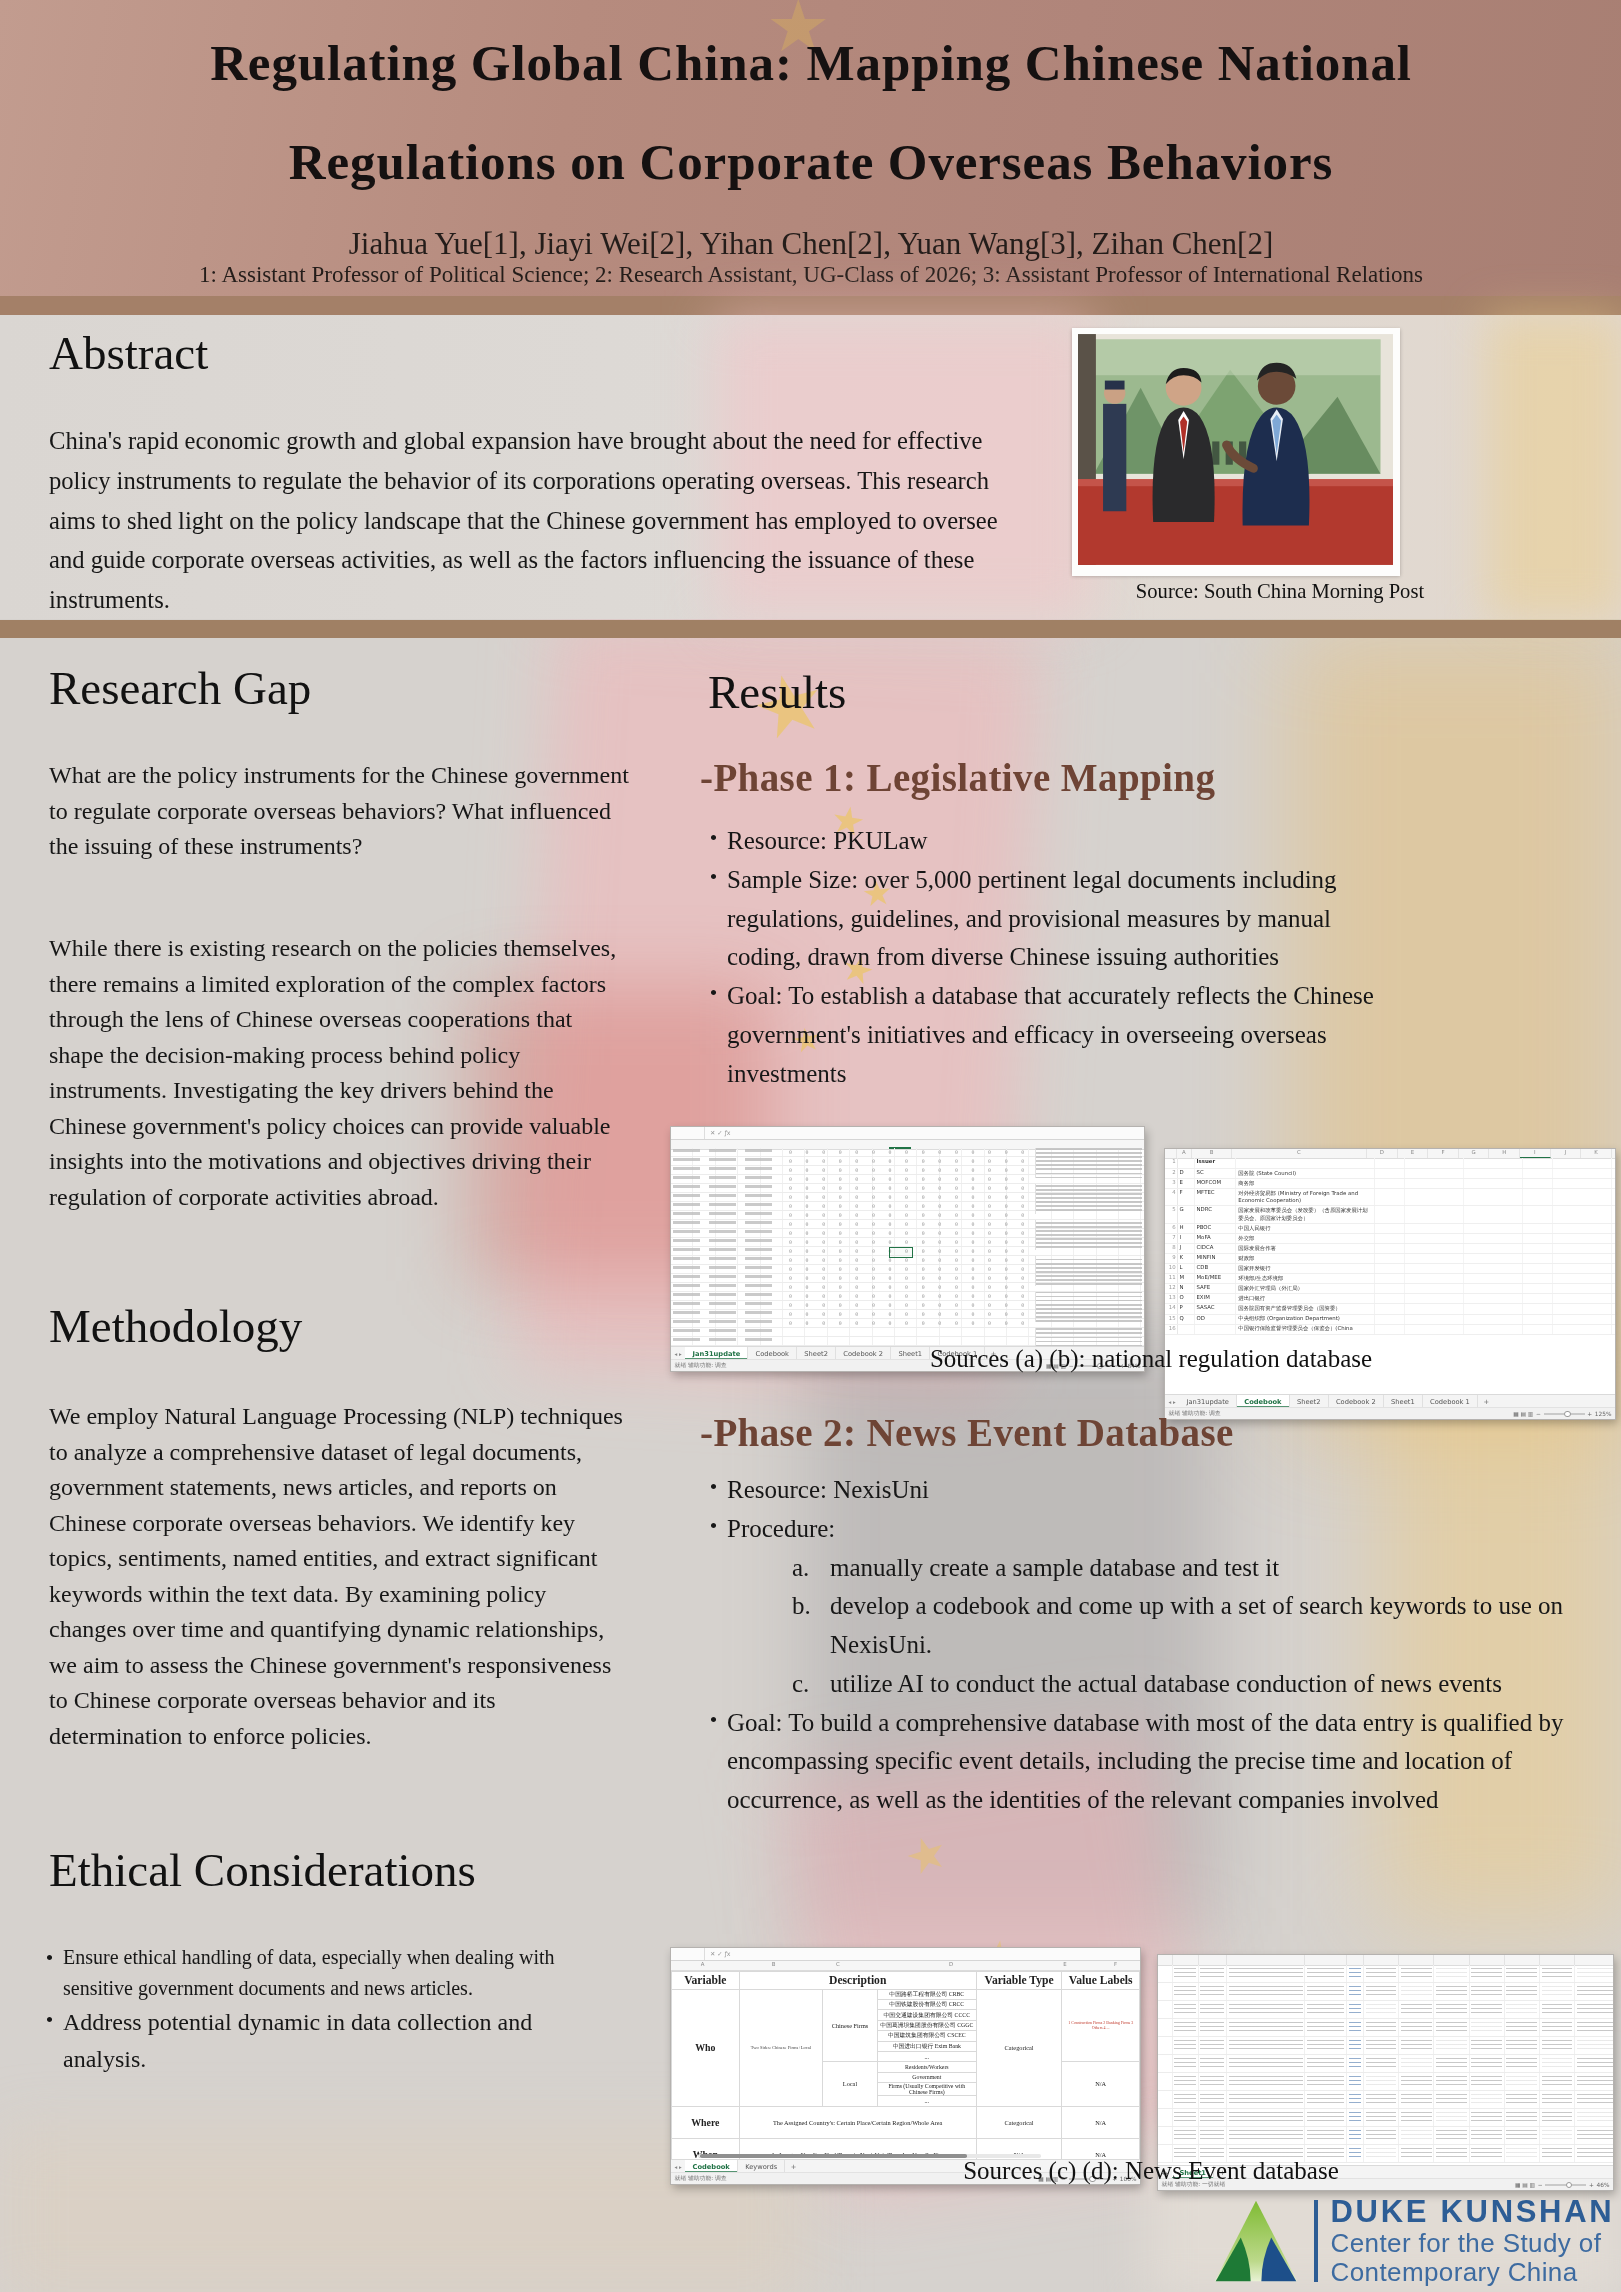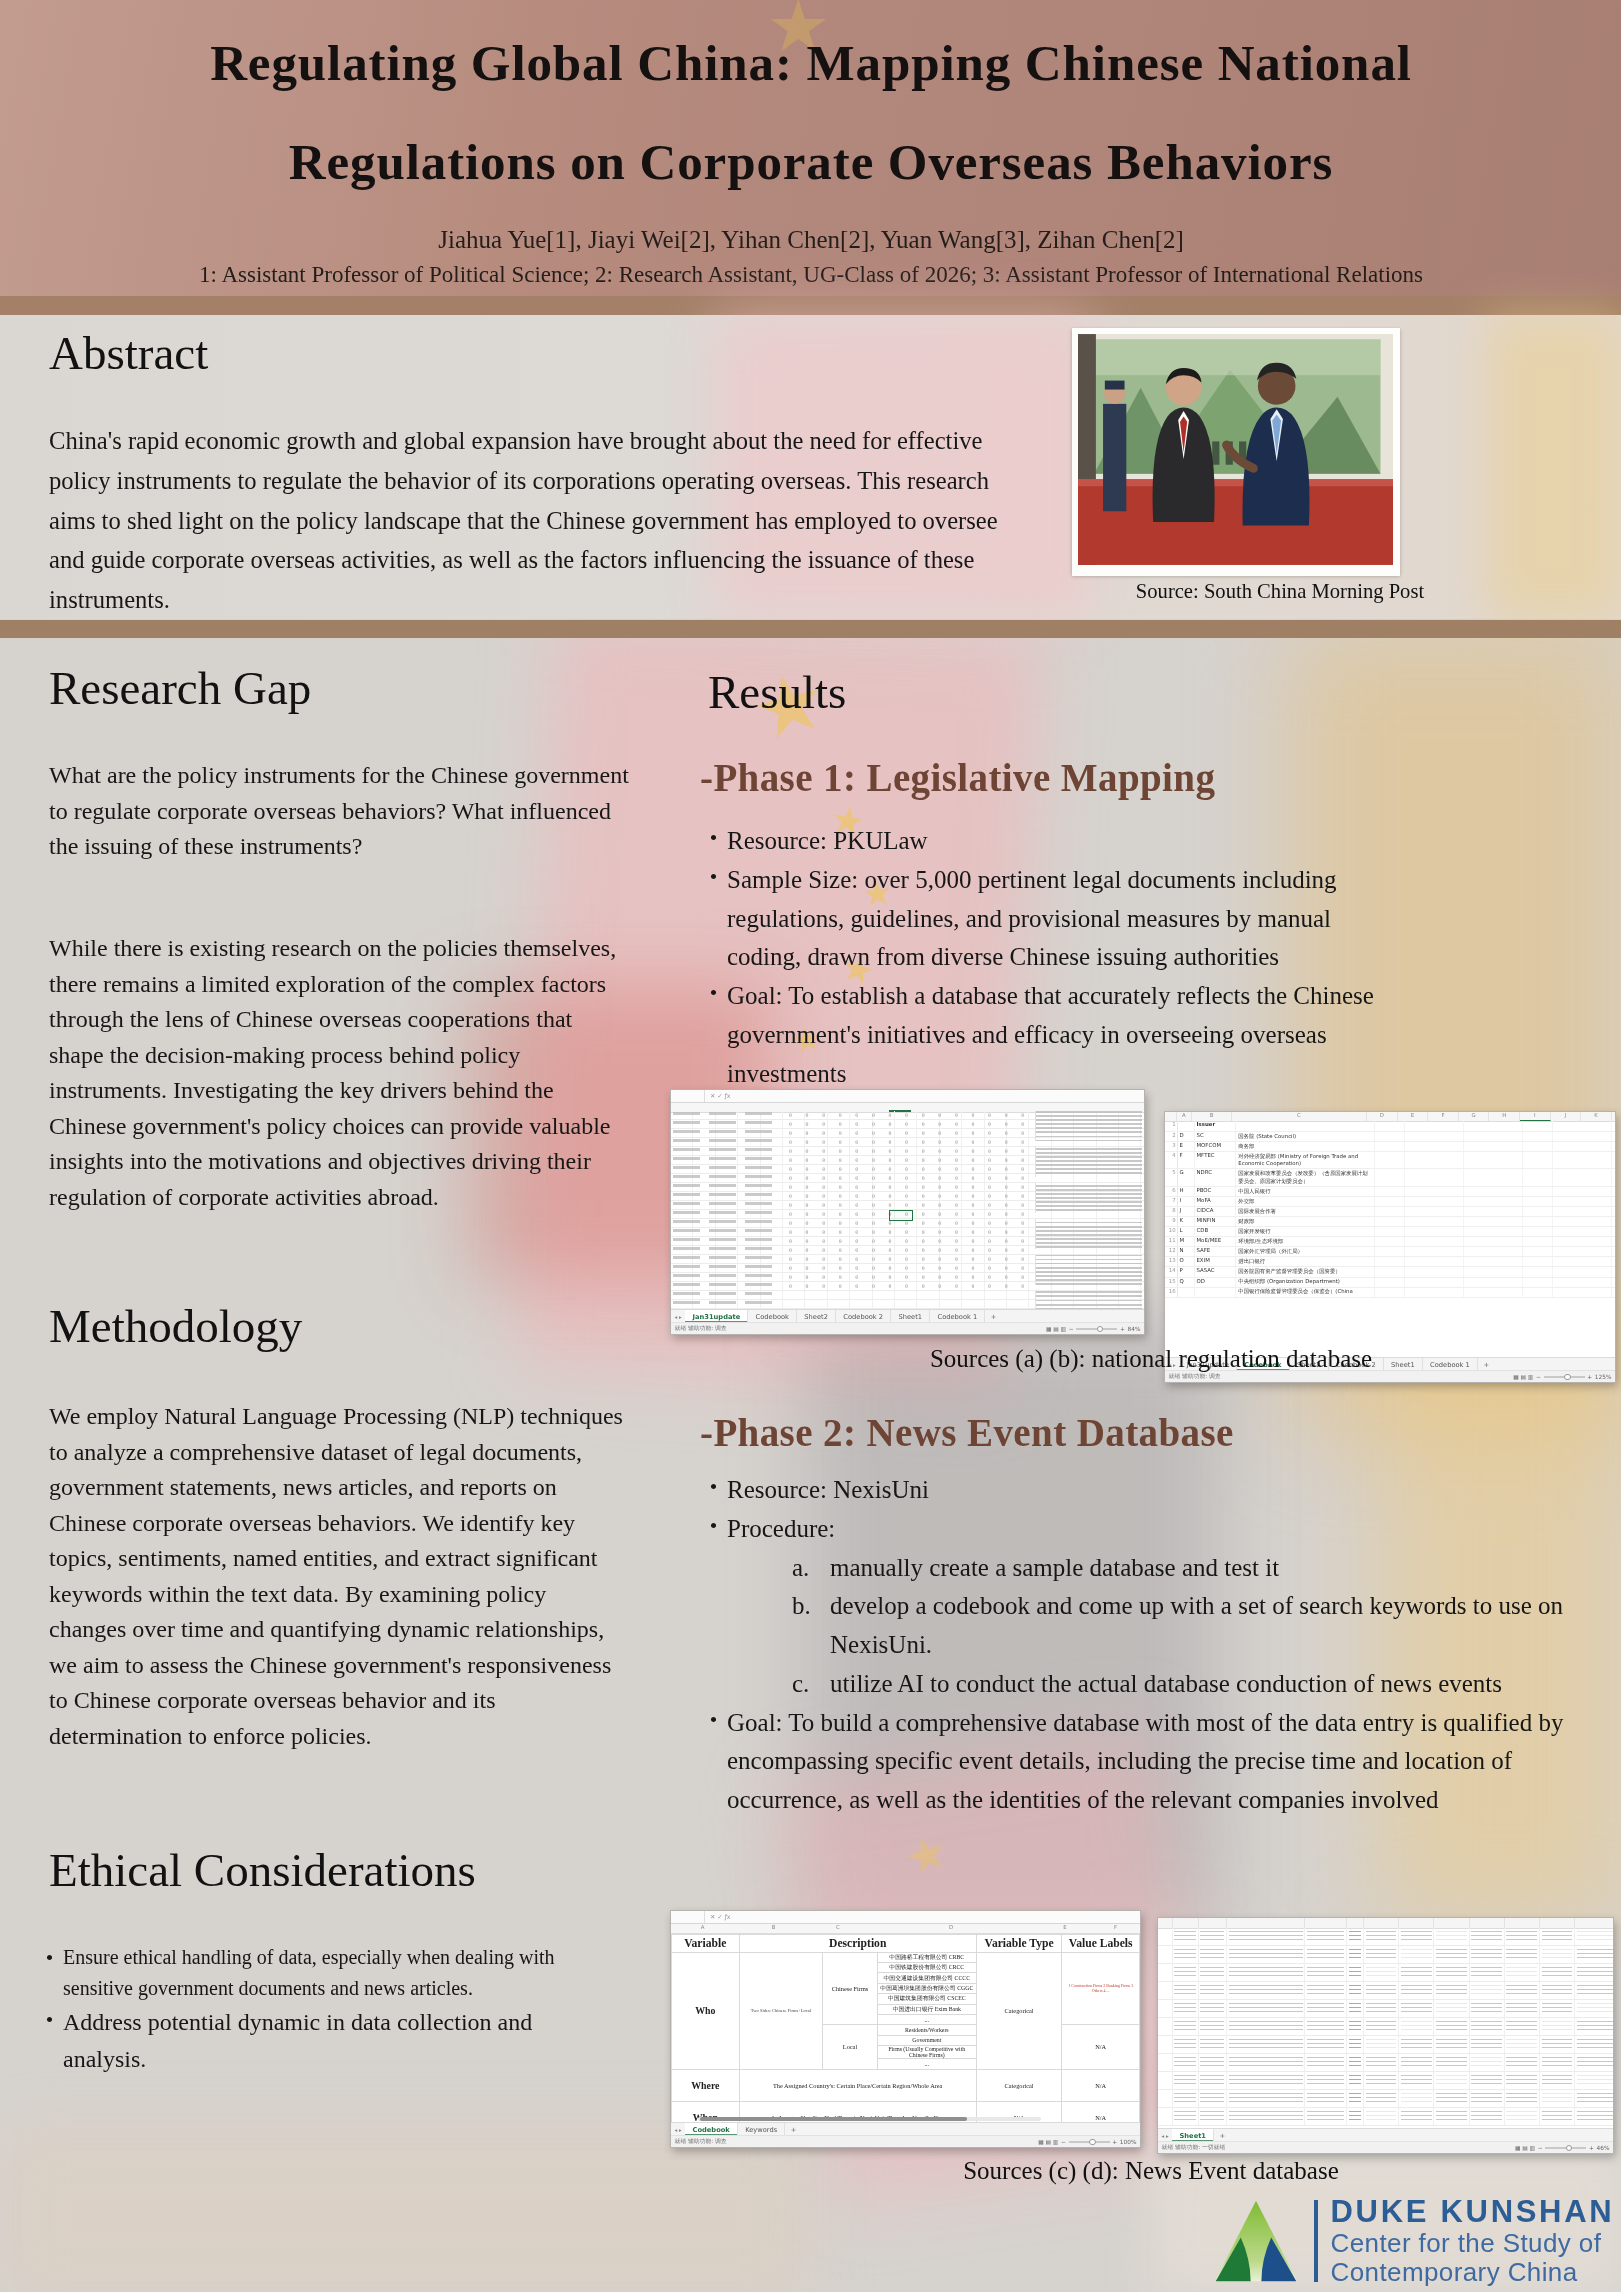--- a/index.html
+++ b/index.html
@@ -7,42 +7,42 @@
           font-family:"Liberation Serif",serif;color:#171717;}
   .abs{position:absolute;}
   
   .blob{position:absolute;pointer-events:none;}
   .star{position:absolute;color:rgba(236,198,74,.55);pointer-events:none;font-family:"DejaVu Sans",sans-serif;}
   
   .header{left:0;top:0;width:1622px;height:296px;
           background:linear-gradient(100deg,#c29c8f 0%,#b68b7e 35%,#b0857a 65%,#a87f73 100%);}
   .header-strip{left:0;top:296px;width:1622px;height:19px;background:#a48068;}
   .title{left:0;width:1622px;text-align:center;font-size:51px;font-weight:bold;letter-spacing:0.9px;color:#151111;}
-  .authors{left:0;width:1622px;text-align:center;font-size:25px;color:#241d1a;}
+  .authors{left:0;width:1622px;text-align:center;font-size:31px;color:#241d1a;}
   .affil{left:0;width:1622px;text-align:center;font-size:23px;color:#241d1a;}
   
   .abstract-band{left:0;top:315px;width:1622px;height:304px;
       background:linear-gradient(90deg,#dad6d2 0%,#dedad6 50%,#e2d8ce 100%);}
   .h1{font-size:47px;color:#121212;}
   .abstract-text{font-size:24.6px;line-height:1.62;width:990px;}
   .photo-frame{background:#fdfdfc;padding:6.3px;box-shadow:0 0.9px 3.6px rgba(0,0,0,.25);}
   .photo-caption{font-size:20.6px;text-align:center;color:#111;}
   .divider{left:0;top:620px;width:1622px;height:18px;background:#a08064;}
   
   .col-text{font-size:24px;line-height:1.48;width:580px;}
   .bullet-row{display:flex;align-items:flex-start;}
   .bdot{font-size:21.5px;line-height:1.55;width:27px;text-align:center;flex:0 0 27px;}
   .btxt{font-size:25px;line-height:1.55;}
   .phase-head{font-size:39px;font-weight:bold;color:#6e4435;letter-spacing:0.4px;}
   .letter-row{display:flex;align-items:flex-start;}
   .plet{flex:0 0 38px;font-size:25px;line-height:1.55;text-align:left;}
   .caption{font-size:25px;color:#111;text-align:center;}
   
   .sheet{position:absolute;background:#fff;border:0.9px solid #b5b2af;box-shadow:1.8px 3.6px 9px rgba(0,0,0,.28);
-         font-family:"DejaVu Sans",sans-serif;overflow:hidden;}
+         font-family:"DejaVu Sans",sans-serif;overflow:hidden;margin-top:37px;}
   .fbar{height:11.6px;border-bottom:0.9px solid #d5d5d5;display:flex;align-items:center;background:#fbfbfb;
         font-size:6.3px;color:#777;}
   .namebox{width:30px;border-right:0.9px solid #ddd;height:100%;display:flex;align-items:center;padding-left:2.7px;}
   .fx{padding:0 5.4px;color:#999;}
   .colstrip{height:9px;background:#f6f6f6;border-bottom:0.9px solid #dcdcdc;position:relative;
             display:flex;font-size:5.4px;color:#8a8a8a;}
   .tabsbar{position:absolute;left:0;right:0;bottom:10.7px;height:13.4px;background:#f4f4f4;border-top:0.9px solid #dadada;
            display:flex;align-items:stretch;font-size:6.7px;color:#555;}
   .tabarrows{display:flex;align-items:center;padding:0 3.6px;color:#888;font-size:5.4px;}
   .tab{display:flex;align-items:center;padding:0 7.2px;border-right:0.9px solid #e0e0e0;white-space:nowrap;}

